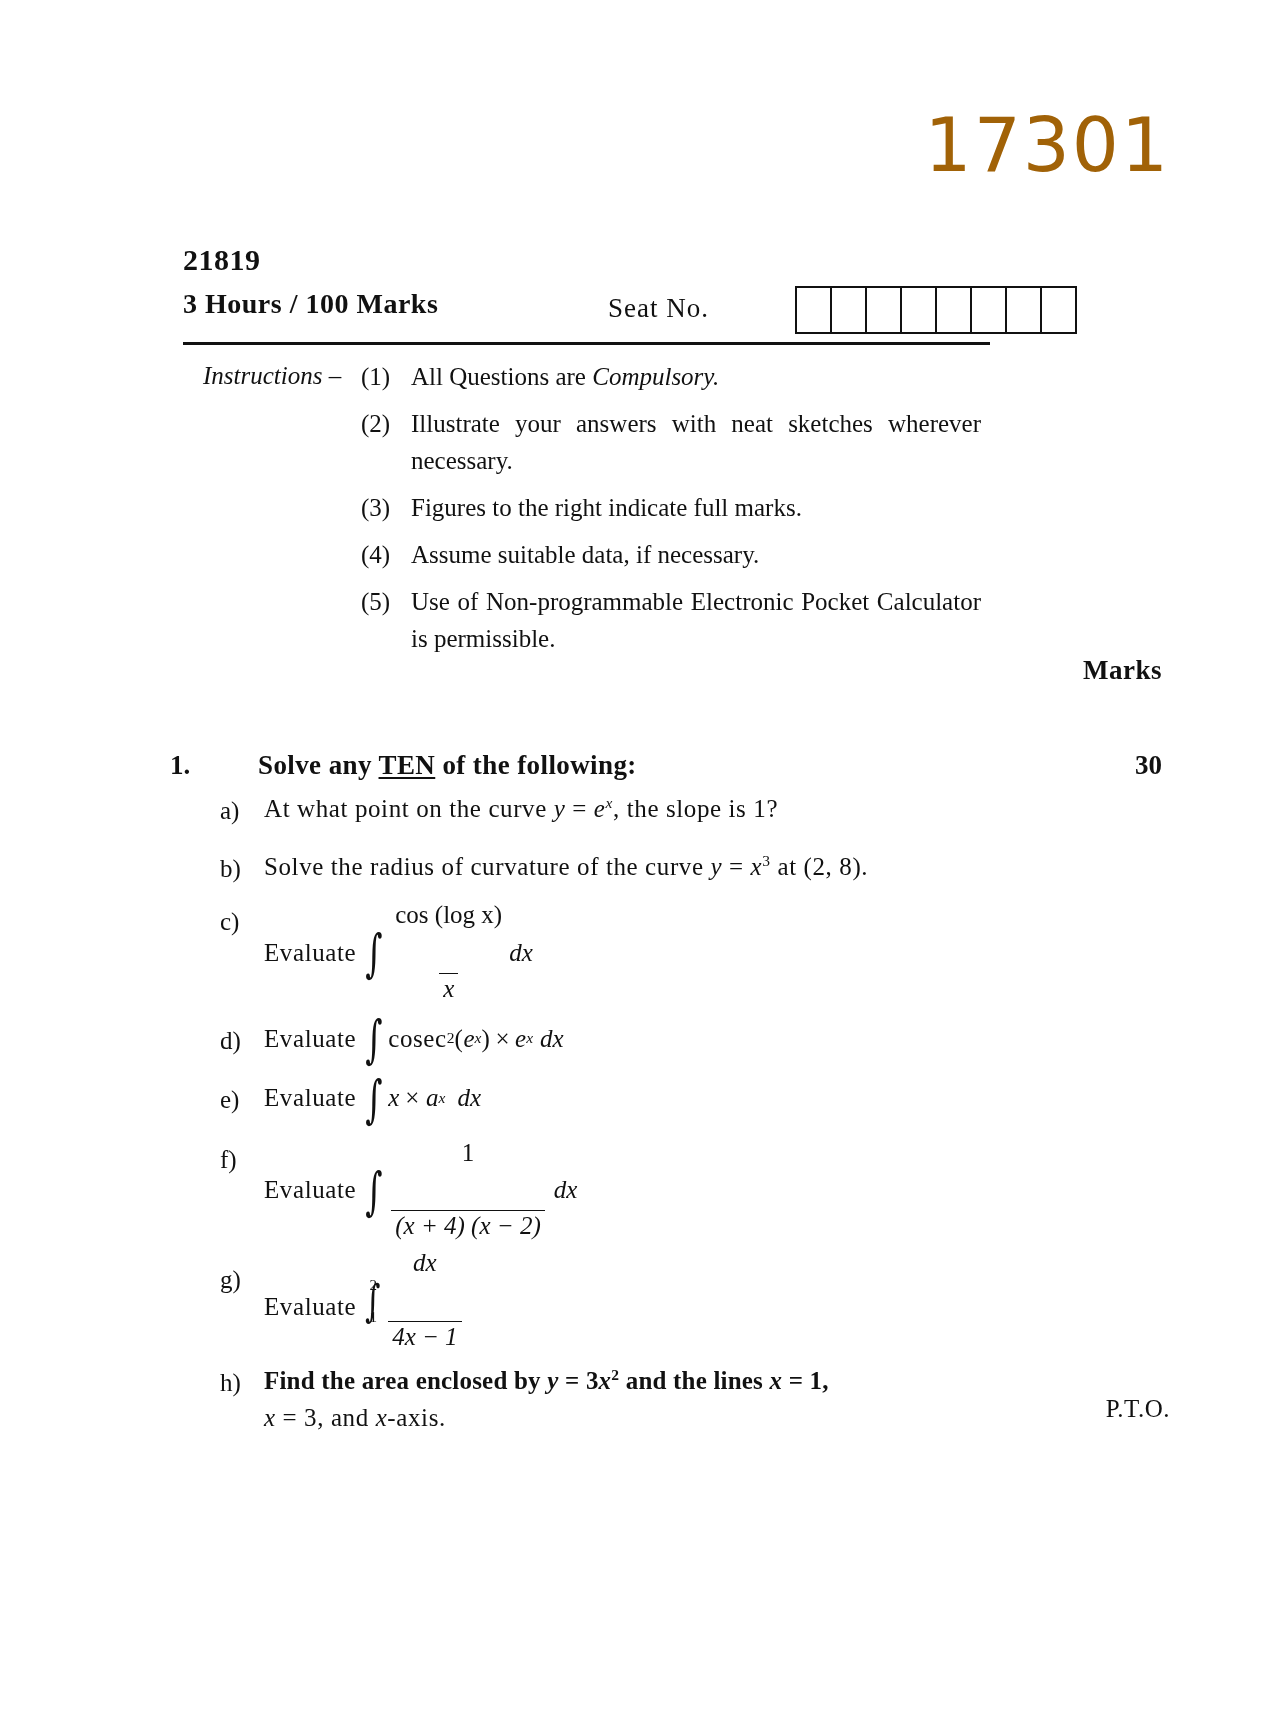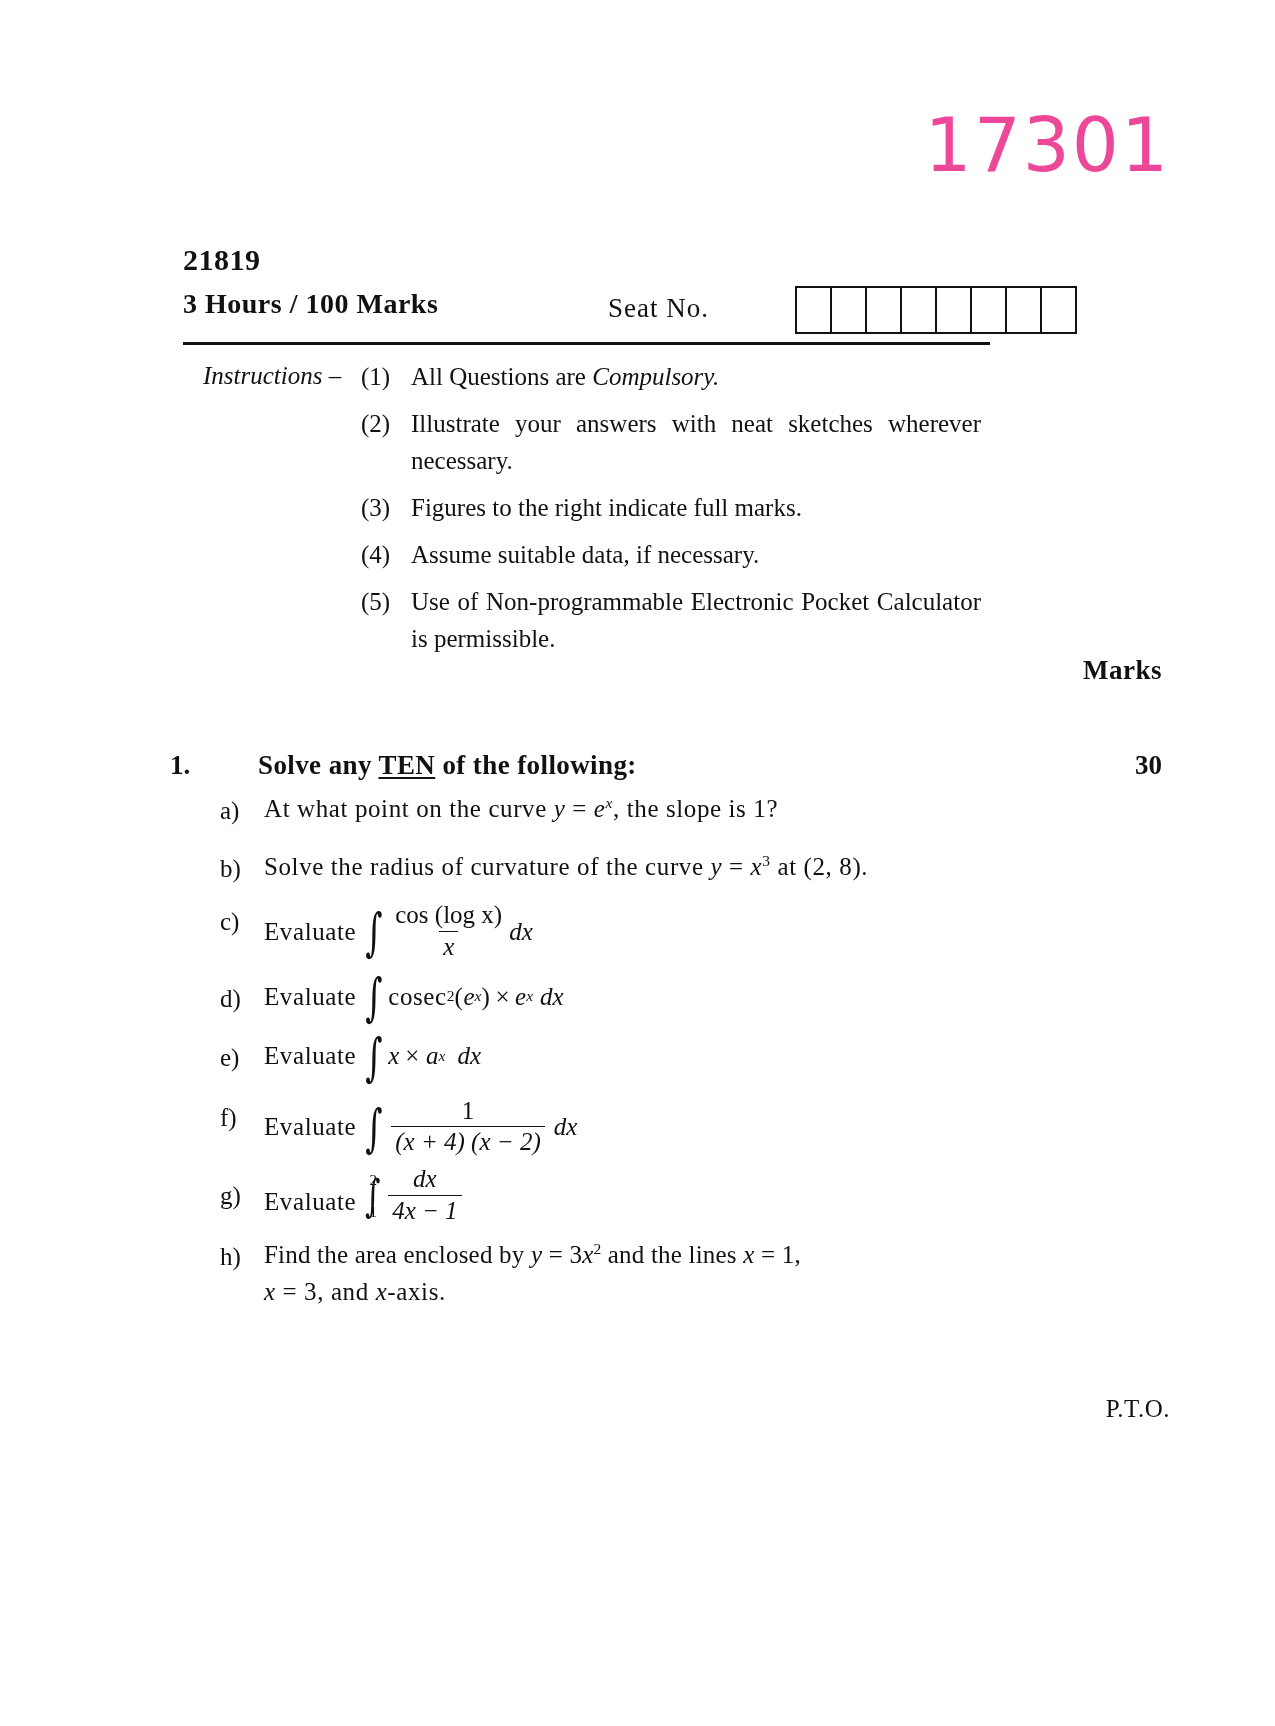--- a/index.html
+++ b/index.html
@@ -22,21 +22,21 @@
 
   
   .paper-code {
     position: absolute;
     right: 105px;
     top: 108px;
     font-family: "DejaVu Sans", "Liberation Sans", sans-serif;
     font-size: 74px;
     letter-spacing: 2px;
     font-weight: 400;
-    color: #ec4899;
+    color: #a16207;
     line-height: 1;
   }
 
   .seat-code {
     position: absolute;
     left: 183px;
     top: 243px;
     font-size: 30px;
     font-weight: bold;
     letter-spacing: 0.5px;
@@ -264,20 +264,21 @@
     transform: scaleX(0.7) scaleY(1.05);
   }
 
   .frac {
     display: inline-flex;
     flex-direction: column;
     align-items: center;
     vertical-align: middle;
     margin: 0 3px;
     line-height: 1.15;
+    gap: 42px;
   }
   .frac .num {
     padding: 0 4px 1px 4px;
     white-space: nowrap;
   }
   .frac .den {
     border-top: 1.6px solid #111;
     padding: 1px 4px 0 4px;
     white-space: nowrap;
   }
@@ -449,21 +450,21 @@
             <span class="num mi">dx</span>
             <span class="den"><span class="mi">4x − 1</span></span>
           </span>
         </span>
       </span>
     </div>
 
     <div class="subitem">
       <span class="sub-letter">h)</span>
       <span class="sub-body">
-        <span class="sub-text-justified" style="width:700px;"><span>Find the area enclosed by </span><span class="mi">y</span><span> = </span><span>3</span><span class="mi">x</span><sup class="pwn">2</sup><span> and the lines </span><span class="mi">x</span><span> = 1,</span></span>
+        <span class="sub-text-justified" style="width:700px;font-weight:bold;"><span>Find the area enclosed by </span><span class="mi">y</span><span> = </span><span>3</span><span class="mi">x</span><sup class="pwn">2</sup><span> and the lines </span><span class="mi">x</span><span> = 1,</span></span>
         <span class="sub-text" style="display:block;"><span class="mi">x</span><span> = 3, and </span><span class="mi">x</span><span>-axis.</span></span>
       </span>
     </div>
 
   </div>
 
   <div class="footer-pto">P.T.O.</div>
 
 </div>
 

